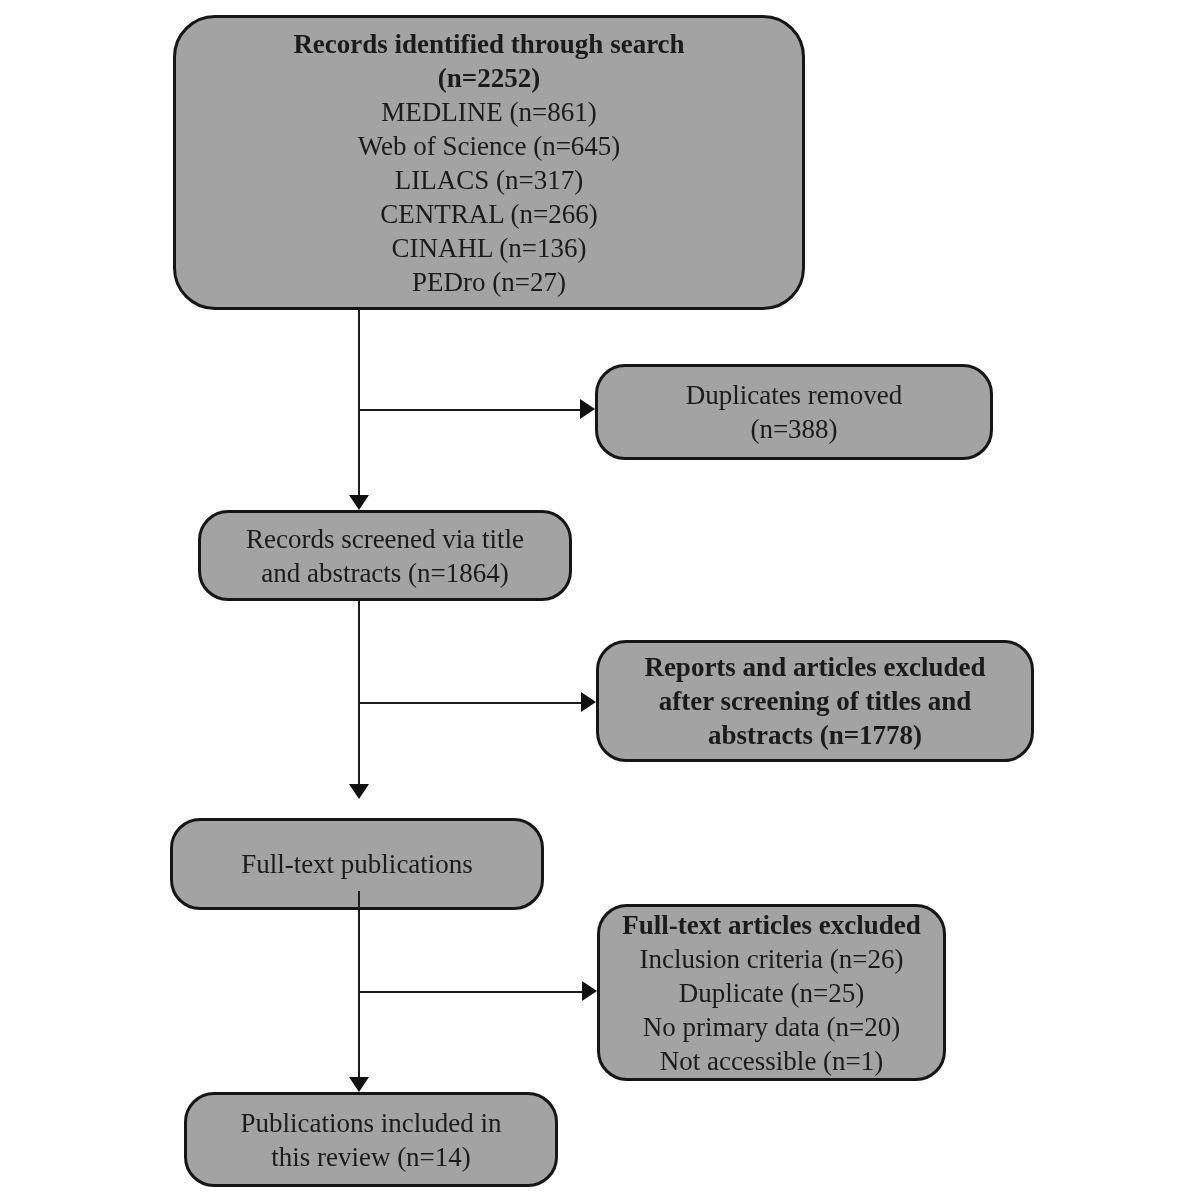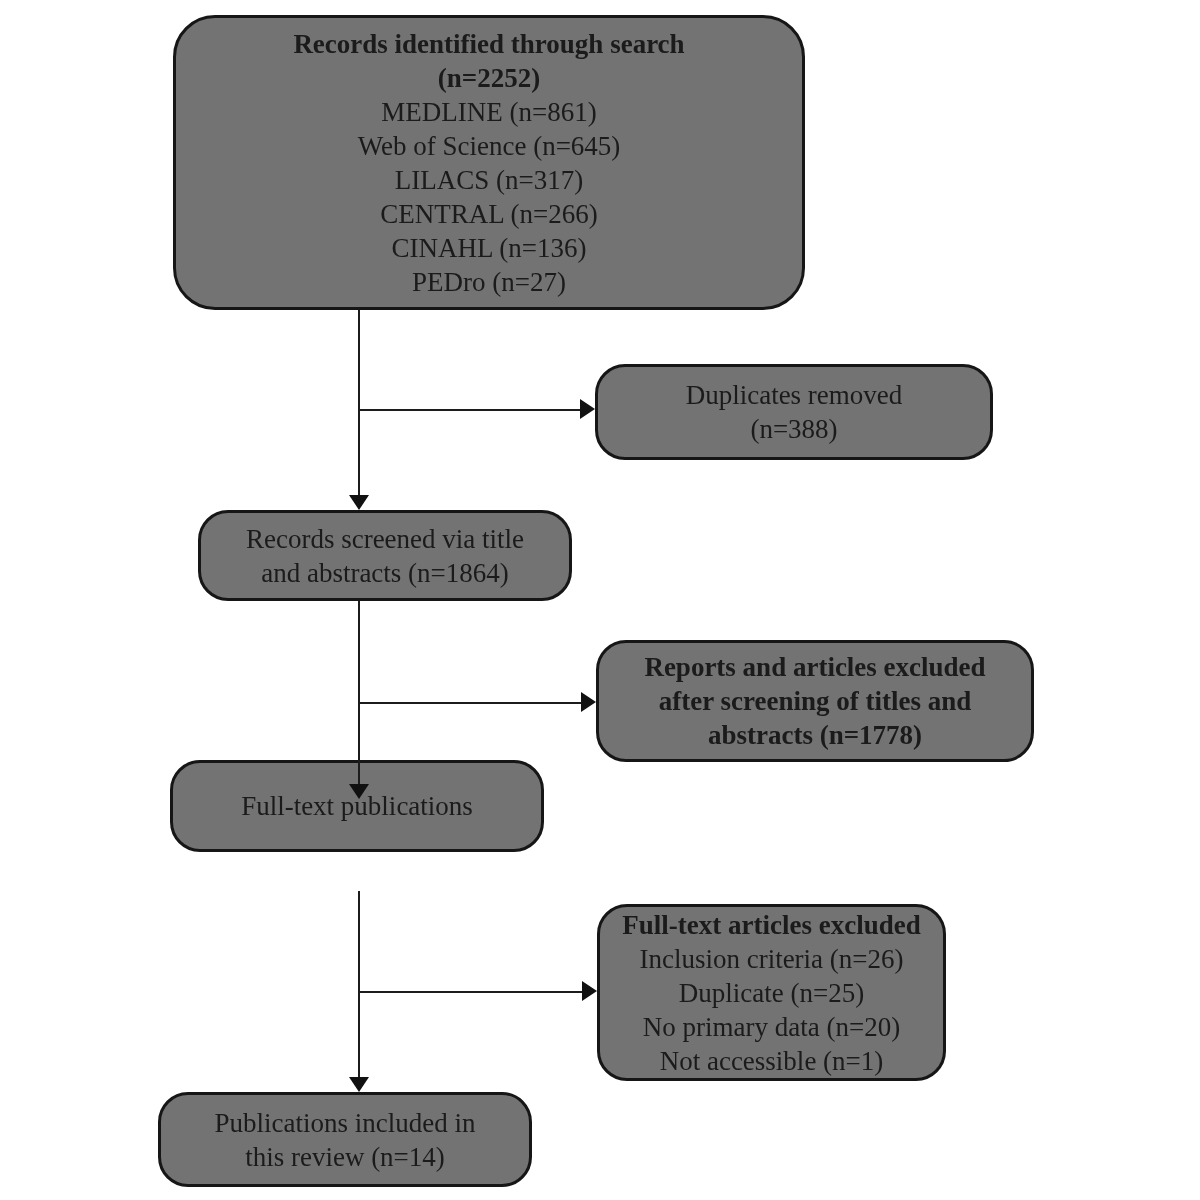--- a/index.html
+++ b/index.html
@@ -13,21 +13,21 @@
     height: 1200px;
     background: #ffffff;
     font-family: "Liberation Serif", "DejaVu Serif", serif;
     color: #1b1b1b;
     overflow: hidden;
   }
   .box {
     position: absolute;
     border: 3px solid #161616;
     border-radius: 30px;
-    background: #737373;
+    background: #a3a3a3;
     display: flex;
     flex-direction: column;
     justify-content: center;
     align-items: center;
     text-align: center;
     font-size: 27px;
     line-height: 34px;
     box-sizing: border-box;
     padding: 4px 10px;
   }
@@ -53,22 +53,22 @@
     position: absolute;
     width: 0; height: 0;
     border-top: 10px solid transparent;
     border-bottom: 10px solid transparent;
     border-left: 15px solid #111111;
   }
 
   
   #box-identified   { left: 173px; top: 15px;   width: 632px; height: 295px; border-radius: 42px; }
   #box-screened     { left: 170px; top: 510px;  width: 374px; height: 91px; margin-left: 28px;  }
-  #box-fulltext     { left: 170px; top: 760px;  width: 374px; height: 92px; justify-content: center;  }
-  #box-included     { left: 158px; top: 1092px; width: 374px; height: 95px;  }
+  #box-fulltext     { left: 170px; top: 818px;  width: 374px; height: 92px; justify-content: center;  }
+  #box-included     { left: 184px; top: 1092px; width: 374px; height: 95px;  }
 
   
   #box-duplicates   { left: 595px; top: 364px;  width: 398px; height: 96px;  }
   #box-reports      { left: 596px; top: 640px;  width: 438px; height: 122px; font-weight: bold; }
   #box-ftexcluded   { left: 597px; top: 904px;  width: 349px; height: 177px; }
 
   
   #v1 { left: 358px; top: 310px; height: 186px; }
   #a1 { left: 349px; top: 495px; }
   #v2 { left: 358px; top: 601px; height: 184px; }

